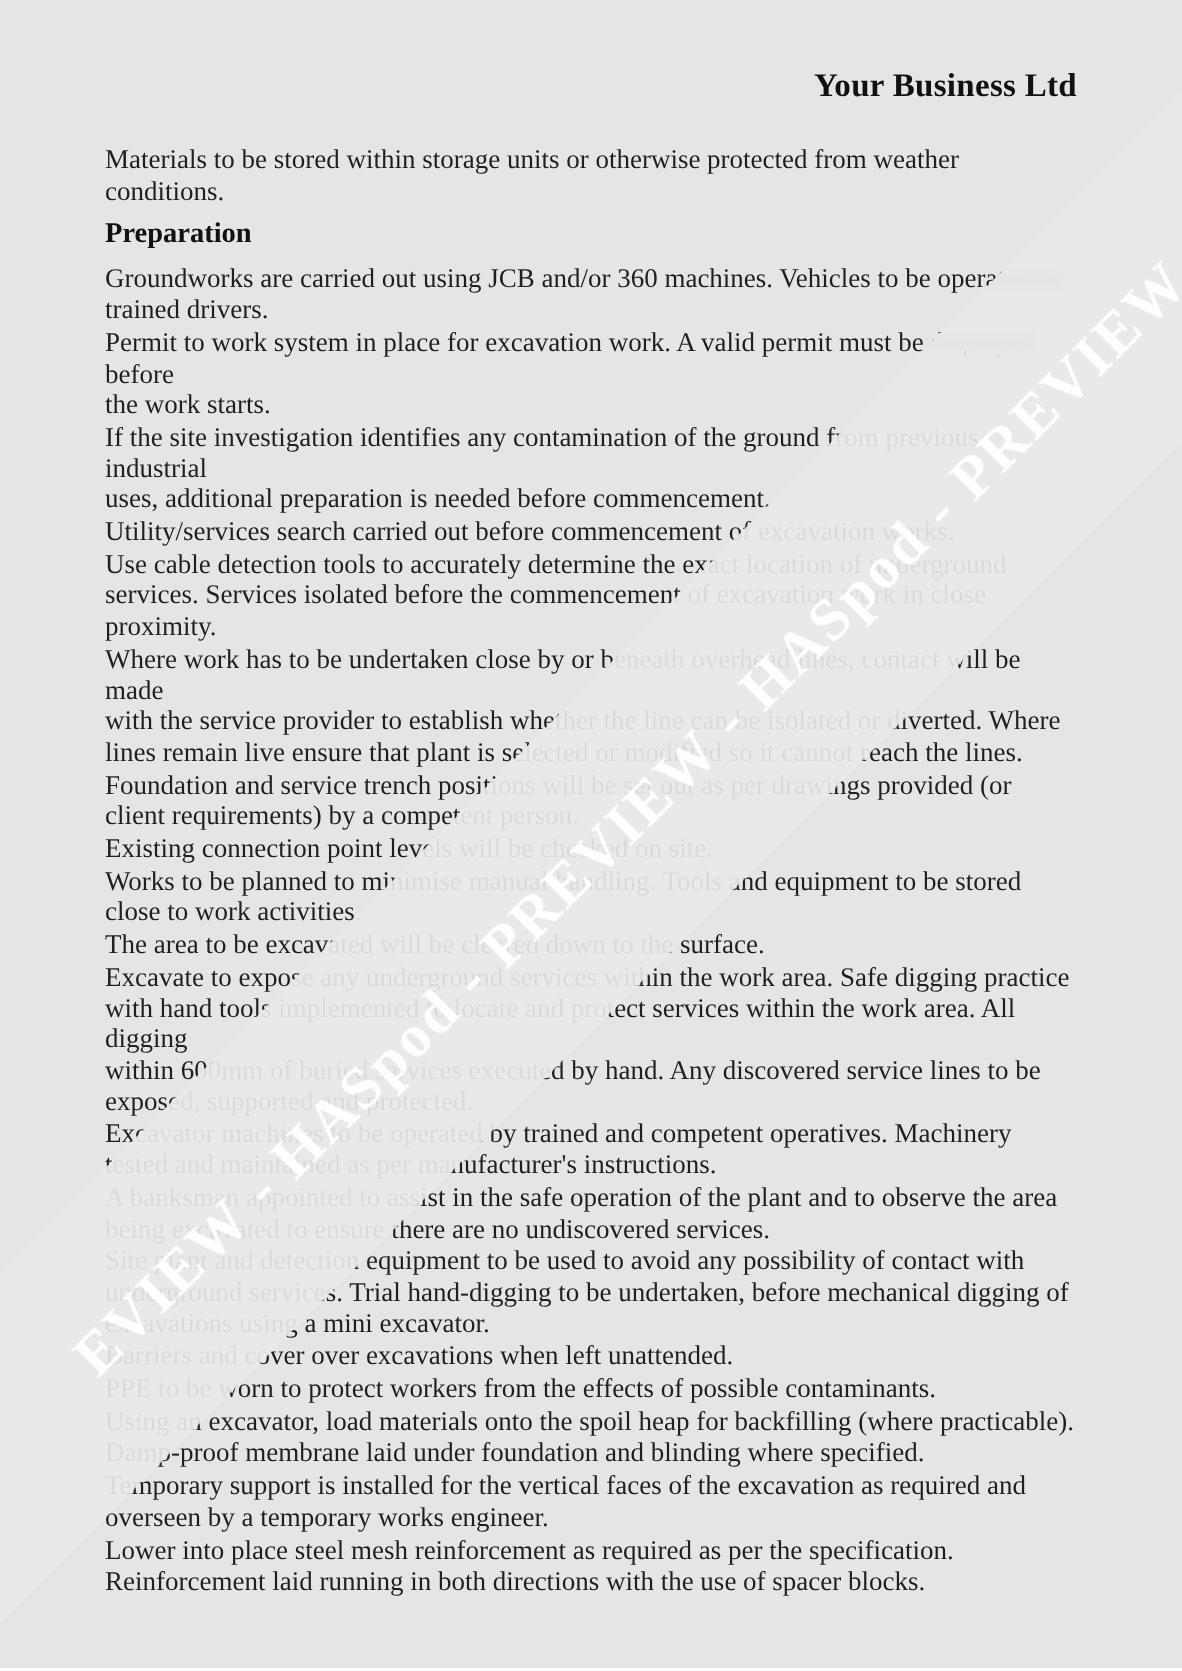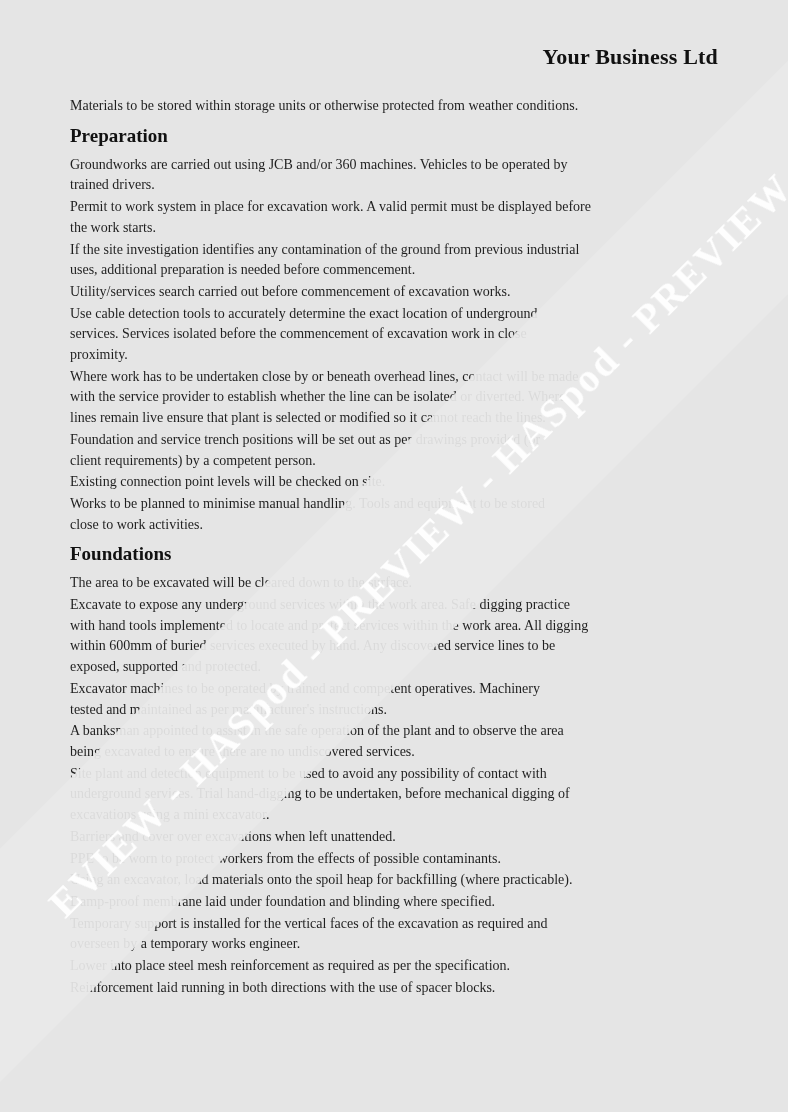--- a/index.html
+++ b/index.html
@@ -27,21 +27,21 @@
     letter-spacing: 0.2px;
     color: #111111;
   }
   .doc-body {
     position: absolute;
     top: 96px;
     left: 70px;
     width: 650px;
   }
   .para {
-    font-size: 14px;
+    font-size: 18px;
     line-height: 20.7px;
     white-space: pre-line;
     margin: 0 0 1px 0;
     color: #1f1f1f;
   }
   .section-heading {
     font-size: 19px;
     font-weight: 700;
     color: #111111;
     margin-top: 7px;
@@ -109,21 +109,20 @@
 services. Services isolated before the commencement of excavation work in close
 proximity.</div>
       <div class="para">Where work has to be undertaken close by or beneath overhead lines, contact will be made
 with the service provider to establish whether the line can be isolated or diverted. Where
 lines remain live ensure that plant is selected or modified so it cannot reach the lines.</div>
       <div class="para">Foundation and service trench positions will be set out as per drawings provided (or
 client requirements) by a competent person.</div>
       <div class="para">Existing connection point levels will be checked on site.</div>
       <div class="para">Works to be planned to minimise manual handling. Tools and equipment to be stored
 close to work activities.</div>
-      <div class="section-heading">Foundations</div>
       <div class="para">The area to be excavated will be cleared down to the surface.</div>
       <div class="para">Excavate to expose any underground services within the work area. Safe digging practice
 with hand tools implemented to locate and protect services within the work area. All digging
 within 600mm of buried services executed by hand. Any discovered service lines to be
 exposed, supported and protected.</div>
       <div class="para">Excavator machines to be operated by trained and competent operatives. Machinery
 tested and maintained as per manufacturer's instructions.</div>
       <div class="para">A banksman appointed to assist in the safe operation of the plant and to observe the area
 being excavated to ensure there are no undiscovered services.</div>
       <div class="para">Site plant and detection equipment to be used to avoid any possibility of contact with

